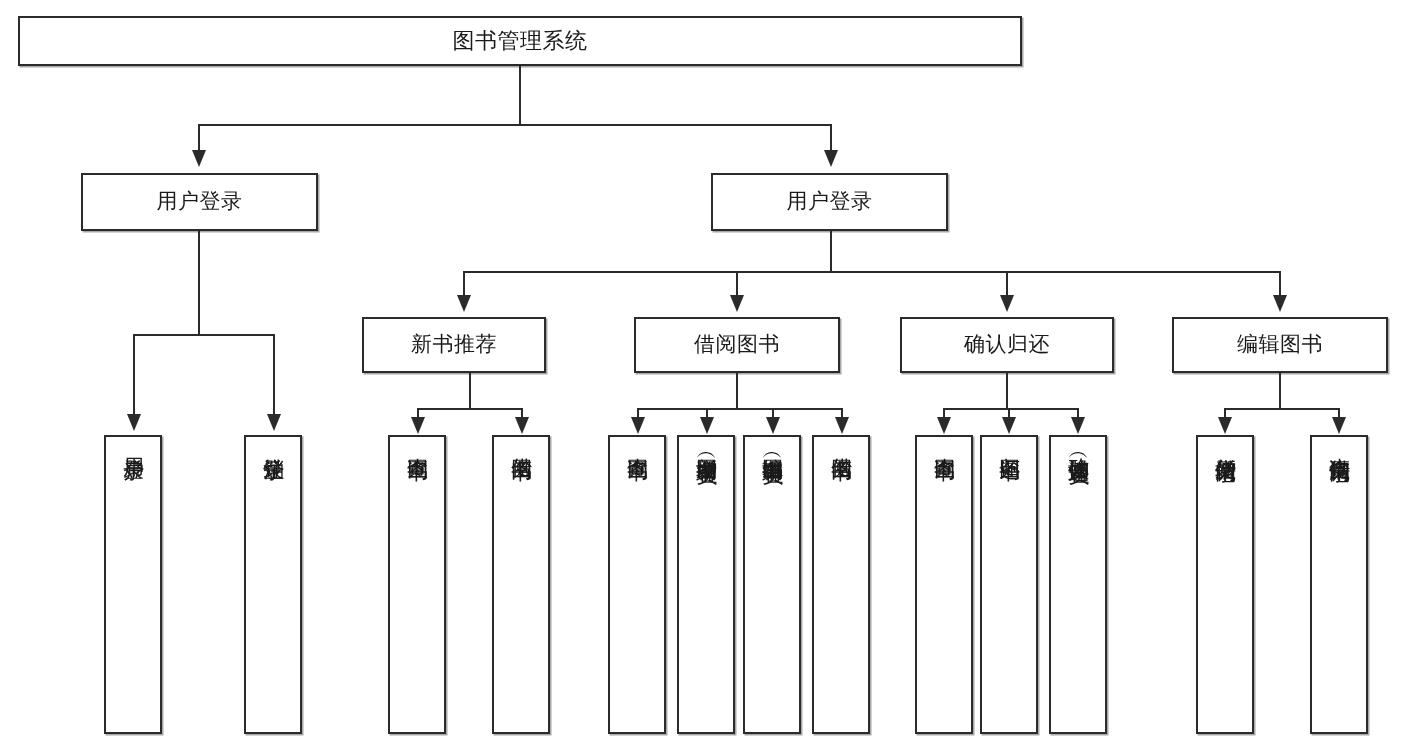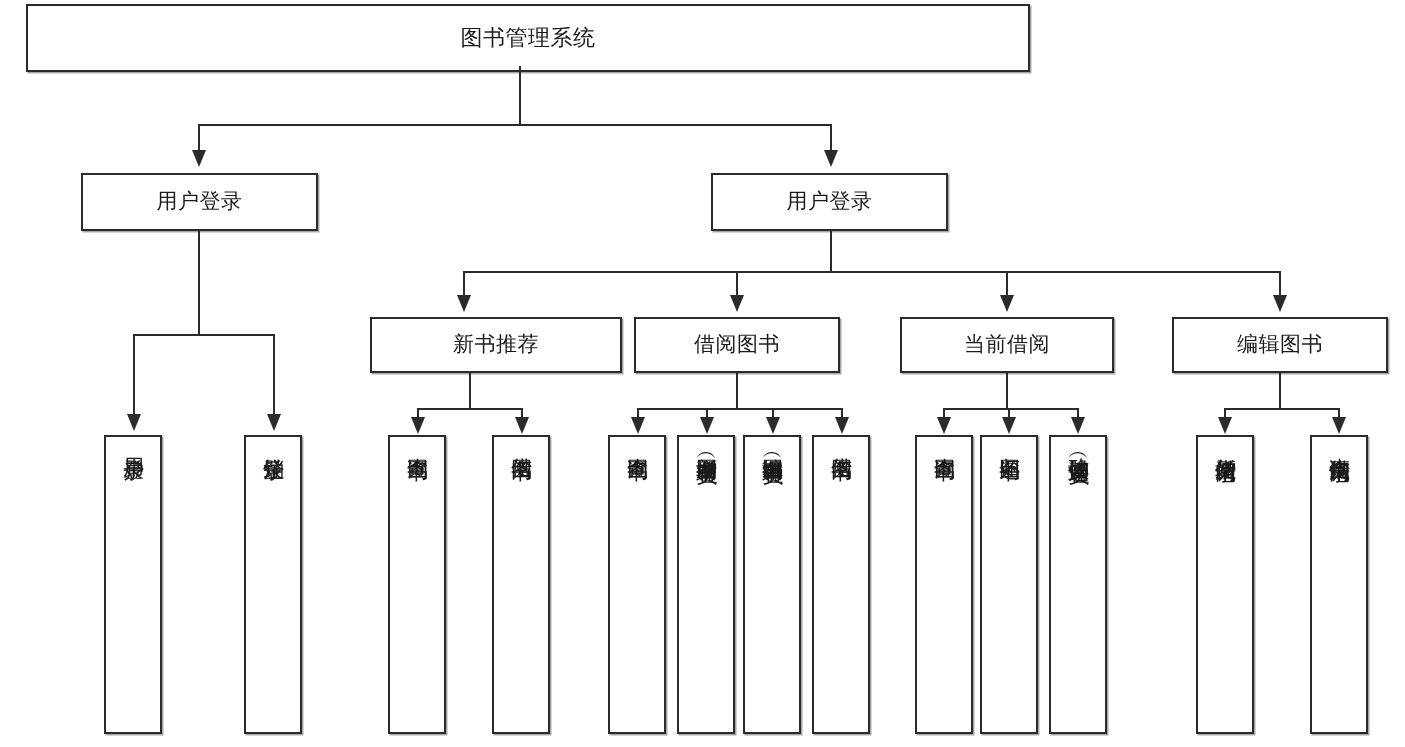--- a/index.html
+++ b/index.html
@@ -77,21 +77,21 @@
     letter-spacing: 0.5px;
     white-space: nowrap;
     pointer-events: none;
   }
 </style>
 </head>
 <body>
 
 <div id="canvas">
 
-  <div class="node root horiz" style="left:18px; top:4px; width:1004px; height:68px;margin-left:8px;">
+  <div class="node root horiz" style="left:18px; top:16px; width:1004px; height:50px;">
     <span>图书管理系统</span>
   </div>
 
   <div class="edge v" style="left:519px; top:66px; height:59px;"></div>
 
   <div class="edge h" style="left:198px; top:124px; width:634px;"></div>
 
   <div class="edge v" style="left:198px; top:124px; height:28px;"></div>
   <div class="arrow" style="left:192px; top:150px;"></div>
   <div class="edge v" style="left:830px; top:124px; height:28px;"></div>
@@ -119,28 +119,28 @@
 
   <div class="edge v" style="left:736px; top:271px; height:26px;"></div>
   <div class="arrow" style="left:730px; top:295px;"></div>
 
   <div class="edge v" style="left:1006px; top:271px; height:26px;"></div>
   <div class="arrow" style="left:1000px; top:295px;"></div>
 
   <div class="edge v" style="left:1279px; top:271px; height:26px;"></div>
   <div class="arrow" style="left:1273px; top:295px;"></div>
 
-  <div class="node horiz" style="left:370px; top:317px; width:252px; height:56px;">
+  <div class="node horiz" style="left:362px; top:317px; width:184px; height:56px;">
     <span>新书推荐</span>
   </div>
   <div class="node horiz" style="left:634px; top:317px; width:206px; height:56px;">
     <span>借阅图书</span>
   </div>
   <div class="node horiz" style="left:900px; top:317px; width:214px; height:56px;">
-    <span>当前借阅</span>
+    <span>确认归还</span>
   </div>
   <div class="node horiz" style="left:1172px; top:317px; width:216px; height:56px;">
     <span>编辑图书</span>
   </div>
 
   <div class="edge v" style="left:469px; top:373px; height:36px;"></div>
   <div class="edge h" style="left:417px; top:408px; width:105px;"></div>
   <div class="edge v" style="left:417px; top:408px; height:12px;"></div>
   <div class="arrow" style="left:411px; top:417px;"></div>
   <div class="edge v" style="left:521px; top:408px; height:12px;"></div>

